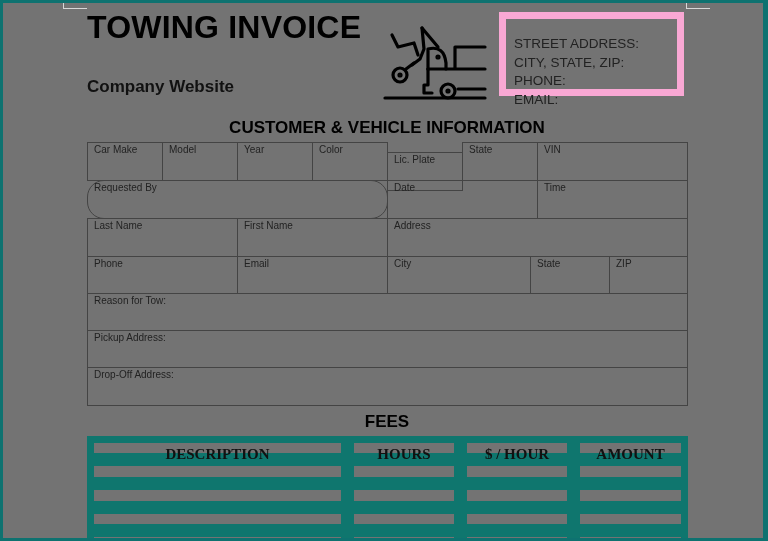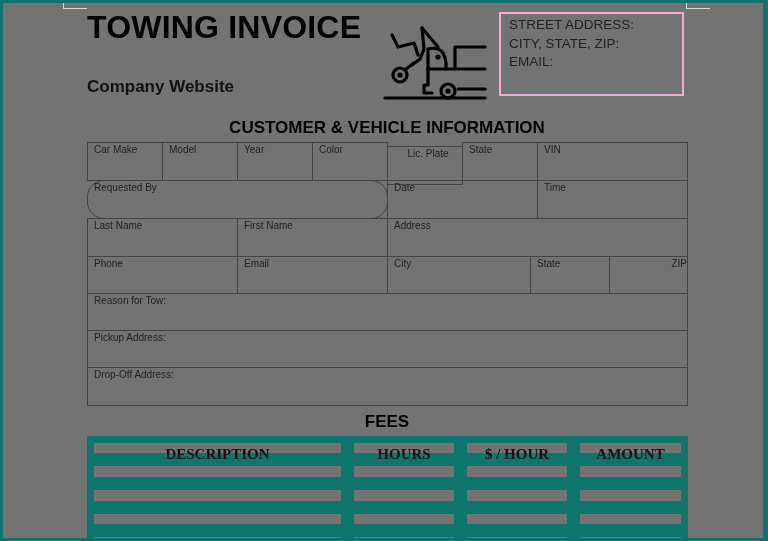--- a/index.html
+++ b/index.html
@@ -3,21 +3,21 @@
 <meta charset="utf-8">
 <style>
   html,body{margin:0;padding:0;}
   body{width:768px;height:541px;overflow:hidden;background:#0e7270;position:relative;font-family:"Liberation Sans",sans-serif;}
   .page{position:absolute;left:3px;top:3px;width:760px;height:535px;background:#737373;overflow:hidden;}
   .abs{position:absolute;}
   .title{left:84px;top:6px;font-size:32px;font-weight:bold;color:#000;letter-spacing:0.2px;white-space:nowrap;}
   .cname{left:84px;top:44px;font-size:24px;font-weight:bold;color:#111;white-space:nowrap;}
   .cweb{left:84px;top:74px;font-size:17px;font-weight:bold;color:#111;white-space:nowrap;}
   .logo{left:377px;top:20px;width:110px;height:80px;}
-  .addrbox{left:496px;top:9px;width:185px;height:84px;border:2px solid #f9a8d4;box-sizing:border-box;padding:2px 8px;}
+  .addrbox{left:496px;top:9px;width:185px;height:84px;border:7px solid #f9a8d4;box-sizing:border-box;padding:16px 8px;}
   .addrbox div{font-size:13.5px;color:#222;line-height:18.5px;white-space:nowrap;}
   .section{font-size:17px;font-weight:bold;color:#000;text-align:center;white-space:nowrap;}
   .cell{position:absolute;box-sizing:border-box;border:1px solid #444;font-size:10px;color:#222;padding:1px 0 0 6px;}
   .fcell{position:absolute;box-sizing:border-box;border:7px solid #0f766e;font-family:Liberation Serif, serif;}
   .fhead{font-size:15px;font-weight:bold;color:#111;text-align:center;line-height:22px;}
   .margin-mark{position:absolute;background:#d8d8d8;}
 </style>
 </head>
 <body>
 
@@ -50,48 +50,49 @@
 
     <path d="M48 46 L48 62 L44 62 L44 70 L52 70"></path>
     <circle cx="68" cy="68" r="7"></circle>
     <circle cx="68" cy="68" r="1" fill="#000"></circle>
     <line x1="78" y1="66" x2="105" y2="66"></line>
   </svg>
 
   <div class="abs addrbox">
     <div>STREET ADDRESS:</div>
     <div>CITY, STATE, ZIP:</div>
+    <div>PHONE:</div>
     <div>EMAIL:</div>
   </div>
 
   <div class="abs section" style="left:84px;width:600px;top:115px;">CUSTOMER &amp; VEHICLE INFORMATION</div>
 
   <div>
 
     <div class="cell" style="left:84px;top:139px;width:76px;height:39px;"><span>Car Make</span></div>
     <div class="cell" style="left:159px;top:139px;width:76px;height:39px;"><span>Model</span></div>
     <div class="cell" style="left:234px;top:139px;width:76px;height:39px;"><span>Year</span></div>
     <div class="cell" style="left:309px;top:139px;width:76px;height:39px;"><span>Color</span></div>
-    <div class="cell" style="left:384px;top:143px;width:76px;height:39px;text-align:center;"><span>Lic. Plate</span></div>
+    <div class="cell" style="left:384px;top:149px;width:76px;height:39px;"><span>Lic. Plate</span></div>
     <div class="cell" style="left:459px;top:139px;width:76px;height:39px;"><span>State</span></div>
     <div class="cell" style="left:534px;top:139px;width:151px;height:39px;"><span>VIN</span></div>
 
     <div class="cell" style="left:84px;top:177px;width:301px;height:39px;border-radius:17px;"><span>Requested By</span></div>
     <div class="cell" style="left:384px;top:177px;width:151px;height:39px;"><span>Date</span></div>
     <div class="cell" style="left:534px;top:177px;width:151px;height:39px;"><span>Time</span></div>
 
     <div class="cell" style="left:84px;top:215px;width:151px;height:39px;"><span>Last Name</span></div>
     <div class="cell" style="left:234px;top:215px;width:151px;height:39px;"><span>First Name</span></div>
     <div class="cell" style="left:384px;top:215px;width:301px;height:39px;"><span>Address</span></div>
 
     <div class="cell" style="left:84px;top:253px;width:151px;height:38px;"><span>Phone</span></div>
     <div class="cell" style="left:234px;top:253px;width:151px;height:38px;"><span>Email</span></div>
     <div class="cell" style="left:384px;top:253px;width:144px;height:38px;"><span>City</span></div>
     <div class="cell" style="left:527px;top:253px;width:80px;height:38px;"><span>State</span></div>
-    <div class="cell" style="left:606px;top:253px;width:79px;height:38px;text-align:right;"><span>ZIP</span></div>
+    <div class="cell" style="left:606px;top:253px;width:79px;height:38px;"><span>ZIP</span></div>
 
     <div class="cell" style="left:84px;top:290px;width:601px;height:38px;"><span>Reason for Tow:</span></div>
     <div class="cell" style="left:84px;top:327px;width:601px;height:38px;"><span>Pickup Address:</span></div>
     <div class="cell" style="left:84px;top:364px;width:601px;height:39px;"><span>Drop-Off Address:</span></div>
   </div>
 
   <div class="abs section" style="left:84px;width:600px;top:409px;">FEES</div>
 
   <div>
 

